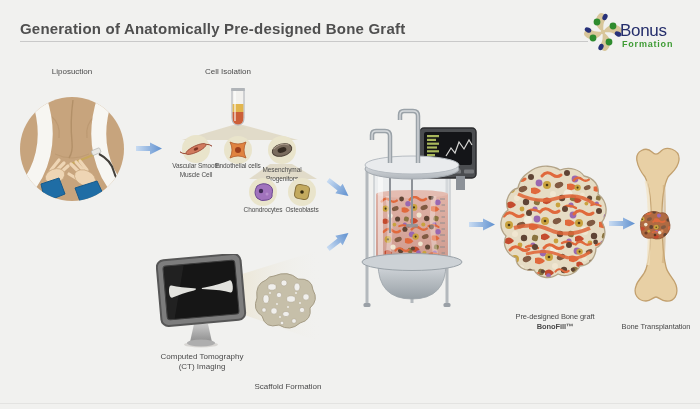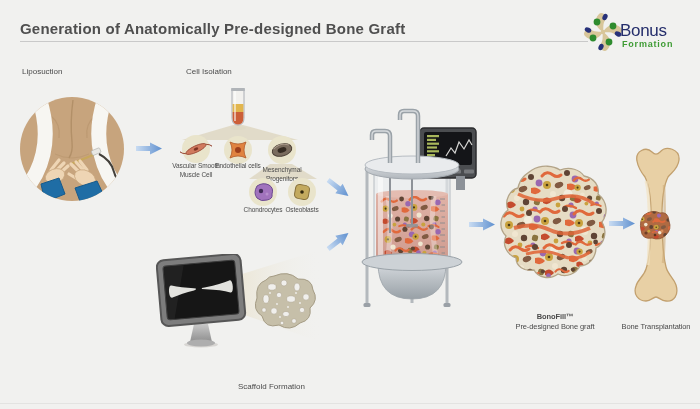--- a/index.html
+++ b/index.html
@@ -1,21 +1,21 @@
 <!DOCTYPE html>
 <html><head>
 <meta charset="utf-8">
 <style>
   html,body{margin:0;padding:0;}
   body{font-family:"Liberation Sans",sans-serif;background:#e8e8e6;}
   #canvas{position:relative;width:700px;height:409px;background:#f1f1ef;overflow:hidden;}
   .abs{position:absolute;}
   .title{font-size:15px;font-weight:bold;color:#4f4f4f;letter-spacing:0.2px;}
   .hline{height:1px;background:#c9c9c9;}
-  .sec-lbl{font-size:8px;color:#4b4b4b;text-align:left;line-height:1.3;}
+  .sec-lbl{font-size:8px;color:#4b4b4b;text-align:center;line-height:1.3;}
   .cell-lbl{font-size:6.5px;color:#4b4b4b;text-align:center;line-height:1.35;letter-spacing:-0.1px;}
   .bot-lbl{font-size:7.5px;color:#4b4b4b;text-align:center;line-height:1.35;letter-spacing:-0.1px;}
   .bold{font-weight:bold;}
   .brand{font-size:17px;font-weight:normal;color:#252e6b;letter-spacing:-0.3px;}
   .subbrand{font-size:9px;font-weight:bold;color:#3f9c35;letter-spacing:0.8px;}
   .rot38{transform:rotate(38deg);}
   .rotm38{transform:rotate(-38deg);}
 </style>
 </head>
 <body>
@@ -125,21 +125,21 @@
       <ellipse cx="66" cy="82" rx="11" ry="7.5" fill="#eed5b4" stroke="#c9a87f" stroke-width="0.7" transform="rotate(25 66 82)"></ellipse>
       <path d="M22,88 L40,82 L46,98 L26,106 Z" fill="#1f6da5" stroke="#175a8b"></path>
       <path d="M56,92 L78,85 L86,102 L62,108 Z" fill="#1f6da5" stroke="#175a8b"></path>
     </g>
   </svg>
 
   <svg class="abs" style="left:136px;top:142px;" width="28" height="13">
       <use href="#arrowShape"></use>
     </svg>
 
-  <div class="abs sec-lbl" style="left:186px;top:67px;width:100px;">Cell Isolation</div>
+  <div class="abs sec-lbl" style="left:178px;top:67px;width:100px;">Cell Isolation</div>
 
   <svg class="abs" style="left:180px;top:124px;" width="120" height="17">
     <polygon points="53,1 63,1 118,16 2,16" fill="#ddd6bf" opacity="0.8"></polygon>
   </svg>
 
   <svg class="abs" style="left:228px;top:86px;" width="20" height="46" viewBox="0 0 20 46">
     <ellipse cx="10" cy="42" rx="8" ry="2" fill="#ddd8c2" opacity="0.7"></ellipse>
     <path d="M4,3 L4,32 Q4,39 10,39 Q16,39 16,32 L16,3 Z" fill="#f2f1ee" stroke="#9aa0a6" stroke-width="0.8"></path>
     <rect x="4.6" y="18" width="10.8" height="8" fill="#e2b64e"></rect>
     <path d="M4.6,26 L4.6,31.5 Q4.6,38.4 10,38.4 Q15.4,38.4 15.4,31.5 L15.4,26 Z" fill="#cc5f38"></path>
@@ -247,20 +247,24 @@
     <ellipse cx="45" cy="90.5" rx="17" ry="3" fill="#d2d0cc" opacity="0.8"></ellipse>
     <ellipse cx="45" cy="89" rx="14" ry="3.5" fill="#aeaeae"></ellipse>
     <g transform="rotate(-5 45 36)">
       <rect x="3" y="3" width="84" height="66" rx="7" fill="#7d7d7d" stroke="#565656" stroke-width="2"></rect>
       <rect x="9" y="9" width="72" height="54" rx="3" fill="#161616" stroke="#3c3c3c" stroke-width="1"></rect>
       <path d="M16,29 C12,27 12,43 16,41 C22,39 30,37 38,35.8 L40,35 L40,34 L38,33.6 C30,32.5 22,31 16,29 Z" fill="#e2e2de"></path>
       <path d="M74,29 C78,27 78,43 74,41 C68,39 60,37 50,35.8 L46,35 L46,34 L50,33.6 C60,32.5 68,31 74,29 Z" fill="#e2e2de"></path>
       <polygon points="9,9 30,9 16,63 9,63" fill="#ffffff" opacity="0.05"></polygon>
     </g>
   </svg>
+  <div class="abs sec-lbl" style="left:152px;top:352px;width:100px;">
+    <div>Computed Tomography</div>
+    <div>(CT) Imaging</div>
+  </div>
   <div class="abs sec-lbl" style="left:238px;top:382px;width:100px;">Scaffold Formation</div>
 
   <svg class="abs" style="left:352px;top:103px;" width="132" height="210" viewBox="0 0 132 210">
     <rect x="13.5" y="62" width="3" height="141" fill="#b4b9bd"></rect>
     <rect x="93.5" y="62" width="3" height="141" fill="#b4b9bd"></rect>
     <rect x="11.5" y="200" width="7" height="4" rx="1.5" fill="#9aa0a6"></rect>
     <rect x="91.5" y="200" width="7" height="4" rx="1.5" fill="#9aa0a6"></rect>
     <rect x="58.5" y="160" width="3" height="40" fill="#b4b9bd"></rect>
     <path d="M26,160 Q26,196 60,196 Q94,196 94,160 Z" fill="url(#gradBowl)" stroke="#9aa2a8" stroke-width="0.8"></path>
     <rect x="22" y="62" width="76" height="96" rx="2" fill="rgba(233,236,238,0.6)" stroke="#b6bcc2" stroke-width="1"></rect>
@@ -349,22 +353,22 @@
       <use href="#speckCluster" transform="translate(76,74) scale(0.8)"></use>
       <use href="#speckCluster" transform="translate(26,104) scale(0.7)"></use>
       <use href="#speckCluster" transform="translate(56,102) scale(0.7)"></use>
       <path d="M20,30 Q40,40 60,34 Q80,28 96,40" stroke="#e0693c" stroke-width="3.5" fill="none" opacity="0.9"></path>
       <path d="M16,64 Q36,58 52,66 Q70,74 92,64" stroke="#dd6438" stroke-width="4" fill="none" opacity="0.85"></path>
       <path d="M28,90 Q48,84 64,92 Q78,98 92,88" stroke="#e0693c" stroke-width="3" fill="none" opacity="0.9"></path>
     </g>
     <path d="M34,6 C44,0 56,2 62,6 C72,2 82,6 86,12 C96,14 102,22 100,30 C110,38 110,50 104,58 C110,68 106,80 98,84 C98,94 90,102 82,102 C78,110 68,114 60,110 C52,116 40,114 36,106 C26,108 18,102 18,94 C8,90 4,80 8,72 C0,64 2,52 10,46 C6,36 12,26 20,24 C22,14 28,10 34,6 Z" fill="none" stroke="#b3a488" stroke-width="1.3"></path>
   </svg>
   <div class="abs" style="left:495px;top:312px;width:120px;">
+    <div class="bot-lbl">Pre-designed Bone graft</div>
     <div class="bot-lbl bold">BonoFill™</div>
-    <div class="bot-lbl">Pre-designed Bone graft</div>
   </div>
 
   <svg class="abs" style="left:609px;top:217px;" width="28" height="13">
       <use href="#arrowShape"></use>
     </svg>
 
   <svg class="abs" style="left:628px;top:145px;" width="58" height="162" viewBox="0 0 58 162">
     <path d="M9,16 C7,6 18,1 24,7 C27,10 29,10 32,7 C38,0 52,4 51,15 C50,24 44,27 40,32 C36,40 34,52 34,70 C34,92 35,110 38,122 C40,130 46,133 48,140 C51,150 46,157 38,156 C33,156 31,152 28,152 C25,152 23,156 18,156 C10,156 5,149 8,141 C10,134 16,131 18,124 C22,112 23,92 23,70 C23,52 21,40 17,32 C13,27 10,22 9,16 Z" fill="#e8d0a5" stroke="#c2a06e" stroke-width="1.3"></path>
     <path d="M18,36 C22,50 22,90 20,120" stroke="#f2e2c2" stroke-width="3" fill="none" opacity="0.7"></path>
     <path d="M36,40 C37,60 37,100 35,118" stroke="#cfae7c" stroke-width="2.5" fill="none" opacity="0.6"></path>

